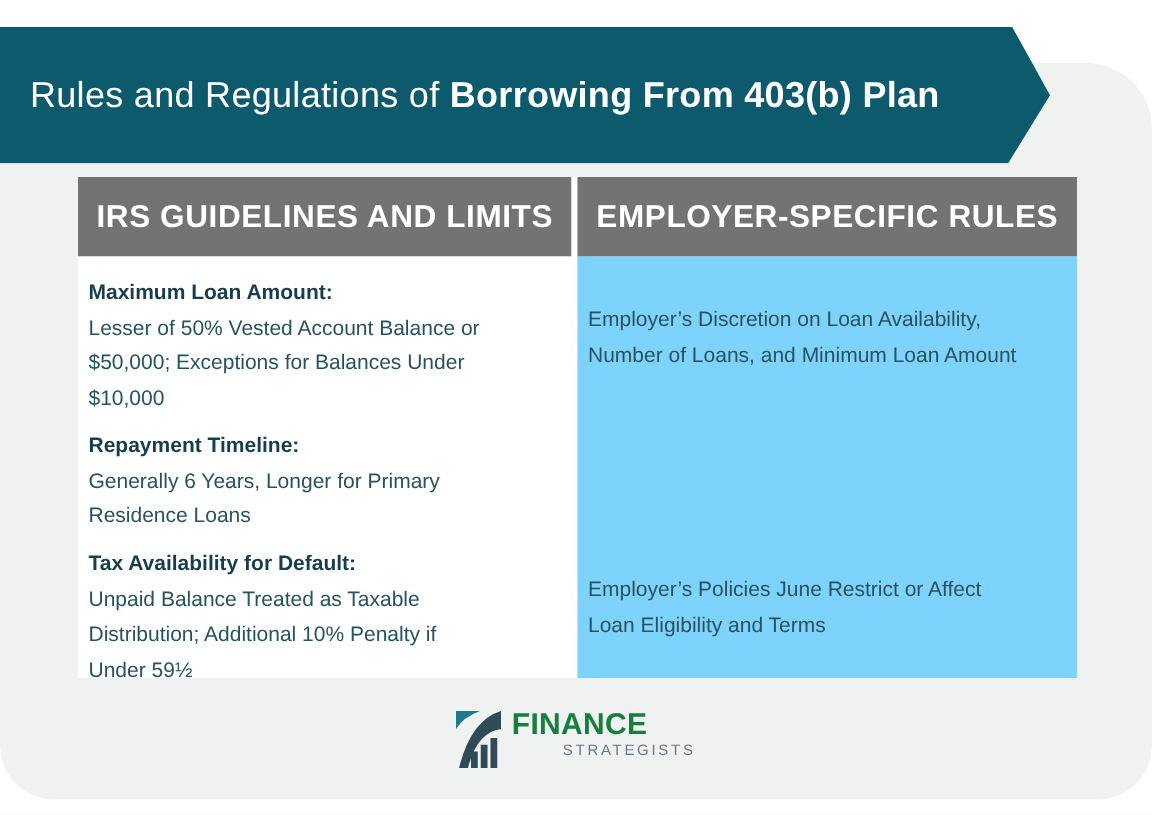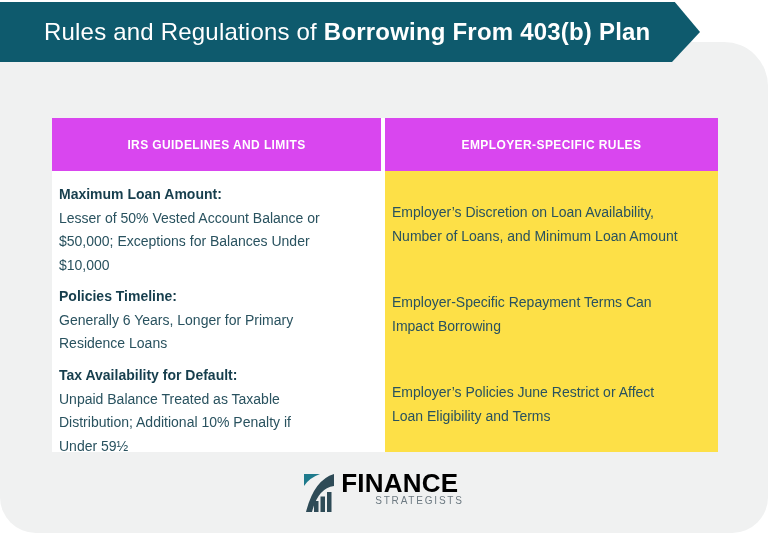--- a/index.html
+++ b/index.html
@@ -9,92 +9,90 @@
     font-family:"Liberation Sans", sans-serif;
   }
   
   .card{
     position:absolute;left:0;top:42px;width:768px;height:491px;
     background:#f0f1f1;
     border-radius:0 44px 36px 36px;
   }
   
   .banner{
-    position:absolute;left:0;top:2px;width:700px;height:60px;
+    position:absolute;left:0;top:18px;width:700px;height:91px;
     background:#0e5a6d;
     clip-path:polygon(0 0, 96.4% 0, 100% 50%, 96% 100%, 0 100%);
-    display:flex;align-items:center;box-sizing:border-box;padding-left:44px;
+    display:flex;align-items:center;box-sizing:border-box;padding-left:20px;
   }
   .banner h1{
     margin:0;font-size:24px;font-weight:400;color:#ffffff;letter-spacing:0.2px;
     white-space:pre;
   }
   .banner h1 .bold{font-weight:700;}
   
   .table{
     position:absolute;left:52px;top:118px;width:666px;height:334px;
     display:grid;
     grid-template-columns:329px 4px 333px;
     grid-template-rows:53px 281px;
   }
   .th{
-    background:#d946ef;color:#ffffff;font-weight:700;font-size:12px;
+    background:#737373;color:#ffffff;font-weight:700;font-size:21px;
     letter-spacing:0.4px;display:flex;align-items:center;justify-content:center;
     white-space:pre;
   }
   .divider{grid-column:2;grid-row:1 / span 2;background:#ffffff;}
   .th-left{grid-column:1;grid-row:1;}
   .th-right{grid-column:3;grid-row:1;}
   .body-left{grid-column:1;grid-row:2;background:#ffffff;position:relative;}
-  .body-right{grid-column:3;grid-row:2;background:#fde047;position:relative;}
+  .body-right{grid-column:3;grid-row:2;background:#7dd3fc;position:relative;}
   .rowblock{position:absolute;left:7px;right:0;white-space:pre;
     font-size:14px;line-height:23.5px;color:#29525f;}
   .rowblock .title{font-weight:700;color:#163e4d;display:block;}
   .rl-1{top:12px;} .rl-2{top:114px;} .rl-3{top:193px;}
   .rr-1{top:30px;} .rr-2{top:120px;} .rr-3{top:210px;}
   
   .logo{
     position:absolute;left:0;top:473px;width:768px;
     display:flex;justify-content:center;align-items:flex-start;gap:7px;
   }
   .logo-icon{display:block;margin-top:1px;}
   .logo-text{display:flex;flex-direction:column;}
-  .logo-name{color:#000000;font-weight:700;font-size:26px;line-height:21px;letter-spacing:0.2px;}
+  .logo-name{color:#15803d;font-weight:700;font-size:20px;line-height:21px;letter-spacing:0.2px;}
   .logo-sub{color:#6d7a82;font-size:10px;line-height:12px;letter-spacing:1.8px;font-weight:400;margin-top:1px;white-space:pre;margin-left:34px;}
 </style>
 </head>
 <body>
 
 <div class="card"></div>
 
 <div class="banner">
   <h1><span>Rules and Regulations of </span><span class="bold">Borrowing From 403(b) Plan</span></h1>
 </div>
 
 <div class="table">
   <div class="th th-left">IRS GUIDELINES AND LIMITS</div>
   <div class="divider"></div>
   <div class="th th-right">EMPLOYER-SPECIFIC RULES</div>
 
   <div class="body-left">
     <div class="rowblock rl-1"><span class="title">Maximum Loan Amount:</span><span>Lesser of 50% Vested Account Balance or
 $50,000; Exceptions for Balances Under
 $10,000</span></div>
-    <div class="rowblock rl-2"><span class="title">Policies Timeline:</span><span>Generally 6 Years, Longer for Primary
+    <div class="rowblock rl-2"><span class="title">Repayment Timeline:</span><span>Generally 6 Years, Longer for Primary
 Residence Loans</span></div>
     <div class="rowblock rl-3"><span class="title">Tax Availability for Default:</span><span>Unpaid Balance Treated as Taxable
 Distribution; Additional 10% Penalty if
 Under 59½</span></div>
   </div>
 
   <div class="body-right">
     <div class="rowblock rr-1"><span>Employer’s Discretion on Loan Availability,
 Number of Loans, and Minimum Loan Amount</span></div>
-    <div class="rowblock rr-2"><span>Employer-Specific Repayment Terms Can
-Impact Borrowing</span></div>
     <div class="rowblock rr-3"><span>Employer’s Policies June Restrict or Affect
 Loan Eligibility and Terms</span></div>
   </div>
 </div>
 
 <div class="logo">
   <svg class="logo-icon" width="30" height="38" viewBox="0 0 30 38" xmlns="http://www.w3.org/2000/svg">
     <path d="M0,0 L16,0 Q5,4 0,12 Z" fill="#1e7a8c"></path>
     <path d="M30,0 Q10,6 2,38 L8,38 Q14,14 30,12 Z" fill="#2e4b57"></path>
     <rect x="10" y="27" width="4.5" height="11" fill="#2e4b57"></rect>

